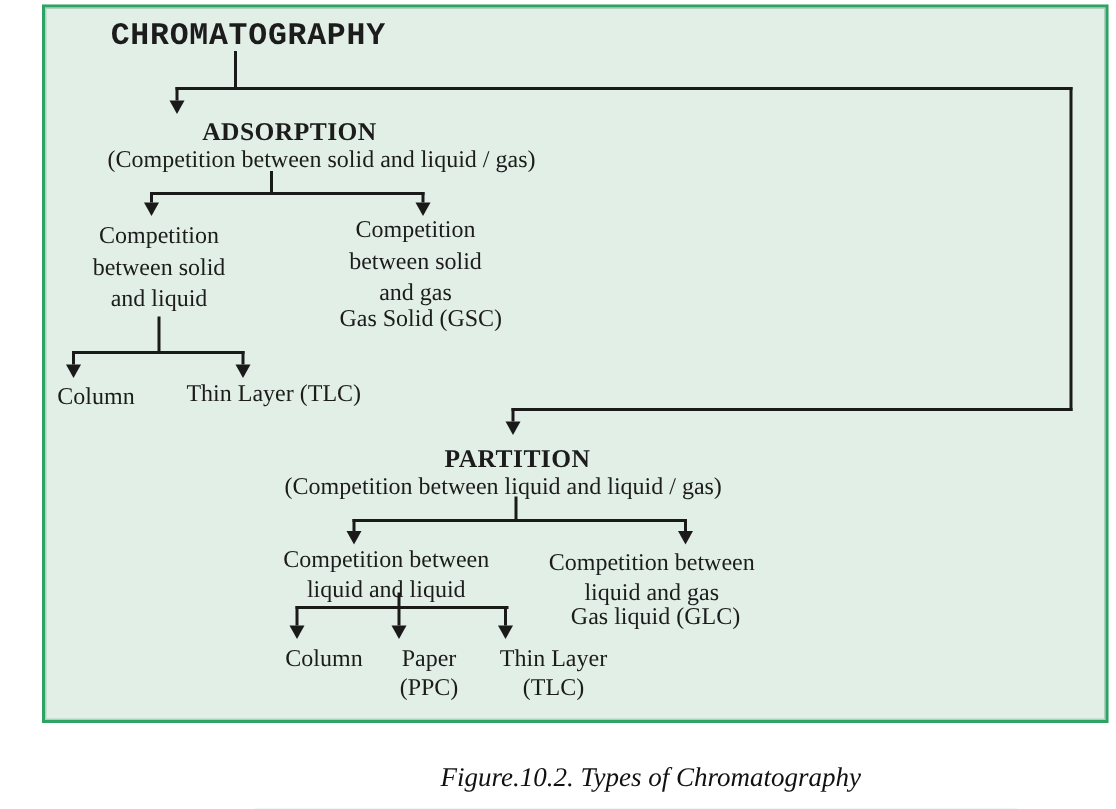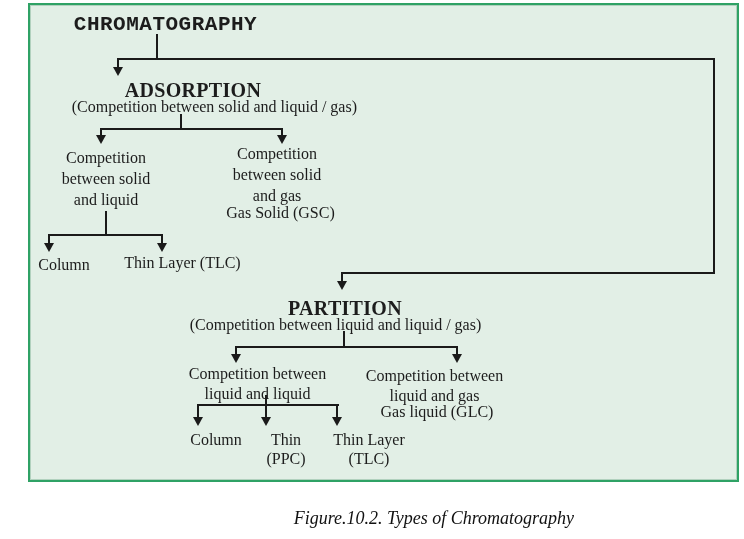--- a/index.html
+++ b/index.html
@@ -16,21 +16,21 @@
   }
   .frame{
     position:absolute;left:28px;top:3px;width:707px;height:475px;
     background:var(--frame-fill);border:2.5px solid var(--frame-border);
     box-shadow:inset 0 0 0 1px rgba(30,120,70,.25);
   }
   .node{
     position:absolute;text-align:center;white-space:pre-line;
     font-size:16px;line-height:1.32;color:var(--text);
   }
-  .heading{font-weight:bold;letter-spacing:.3px;font-size:20px;font-family:Liberation Serif, serif;}
+  .heading{font-weight:bold;letter-spacing:.3px;font-size:17px;font-family:Liberation Serif, serif;}
   .title{font-weight:bold;font-size:21px;letter-spacing:.5px;}
   .hline,.vline{position:absolute;background:var(--line);}
   .arrow{position:absolute;width:2px;background:var(--line);}
   .arrow::after{
     content:"";position:absolute;left:-4.5px;top:100%;width:0;height:0;
     border-left:5.5px solid transparent;border-right:5.5px solid transparent;
     border-top:9px solid var(--line);
   }
   .caption{
     position:absolute;left:170px;top:508px;width:404px;text-align:right;
@@ -89,18 +89,18 @@
 liquid and gas</div>
 <div class="node" style="left:362px;top:401px;width:150px;">Gas liquid (GLC)</div>
 
 <div class="vline" style="left:265px;top:395px;width:2px;height:11px;"></div>
 <div class="hline" style="left:197px;top:404px;width:142px;height:2px;"></div>
 <div class="arrow" style="left:197px;top:404px;height:13px;"></div>
 <div class="arrow" style="left:265px;top:404px;height:13px;"></div>
 <div class="arrow" style="left:336px;top:404px;height:13px;"></div>
 
 <div class="node" style="left:176px;top:429px;width:80px;">Column</div>
-<div class="node" style="left:246px;top:431px;width:80px;line-height:1.18;">Thin
+<div class="node" style="left:246px;top:431px;width:80px;line-height:1.18;">Paper
 (PPC)</div>
 <div class="node" style="left:324px;top:431px;width:90px;line-height:1.18;">Thin Layer
 (TLC)</div>
 
 <div class="caption">Figure.10.2. Types of Chromatography</div>
 
 </body></html>

